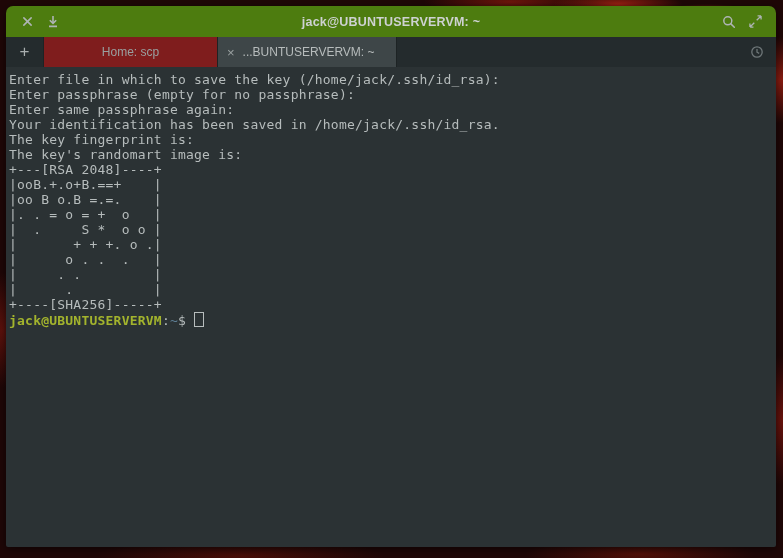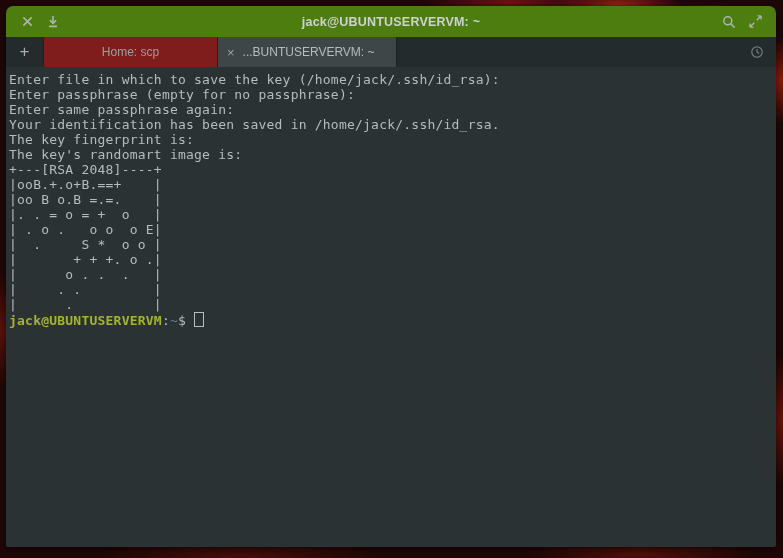--- a/index.html
+++ b/index.html
@@ -142,24 +142,24 @@
       <div class="term-line">Enter passphrase (empty for no passphrase):</div>
       <div class="term-line">Enter same passphrase again:</div>
       <div class="term-line">Your identification has been saved in /home/jack/.ssh/id_rsa.</div>
       <div class="term-line">The key fingerprint is:</div>
       <div class="term-line">The key's randomart image is:</div>
 
       <div class="term-line">+---[RSA 2048]----+</div>
       <div class="term-line">|ooB.+.o+B.==+    |</div>
       <div class="term-line">|oo B o.B =.=.    |</div>
       <div class="term-line">|. . = o = +  o   |</div>
-      <div class="term-line">| . o .   o o  o E|</div>
       <div class="term-line">|  .     S *  o o |</div>
       <div class="term-line">|       + + +. o .|</div>
       <div class="term-line">|      o . .  .   |</div>
       <div class="term-line">|     . .         |</div>
       <div class="term-line">|      .          |</div>
+      <div class="term-line">+----[SHA256]-----+</div>
 
       <div class="term-line"><span class="p-green">jack@UBUNTUSERVERVM</span><span>:</span><span class="p-blue">~</span><span>$</span><span class="cursor"></span></div>
     </div>
 
   </div>
 </div>
 
 </body></html>

